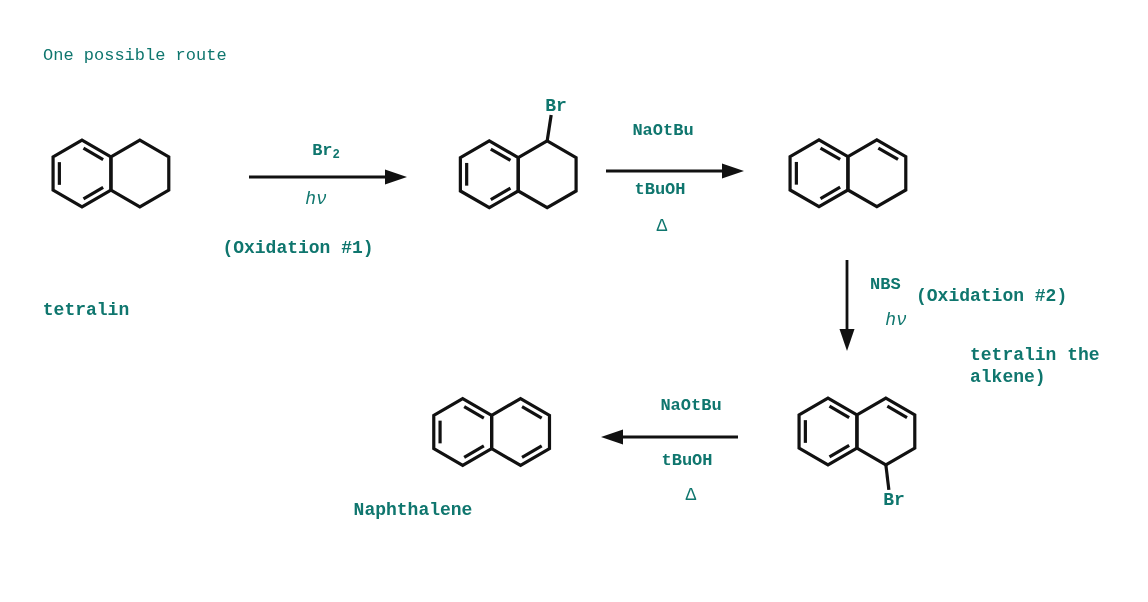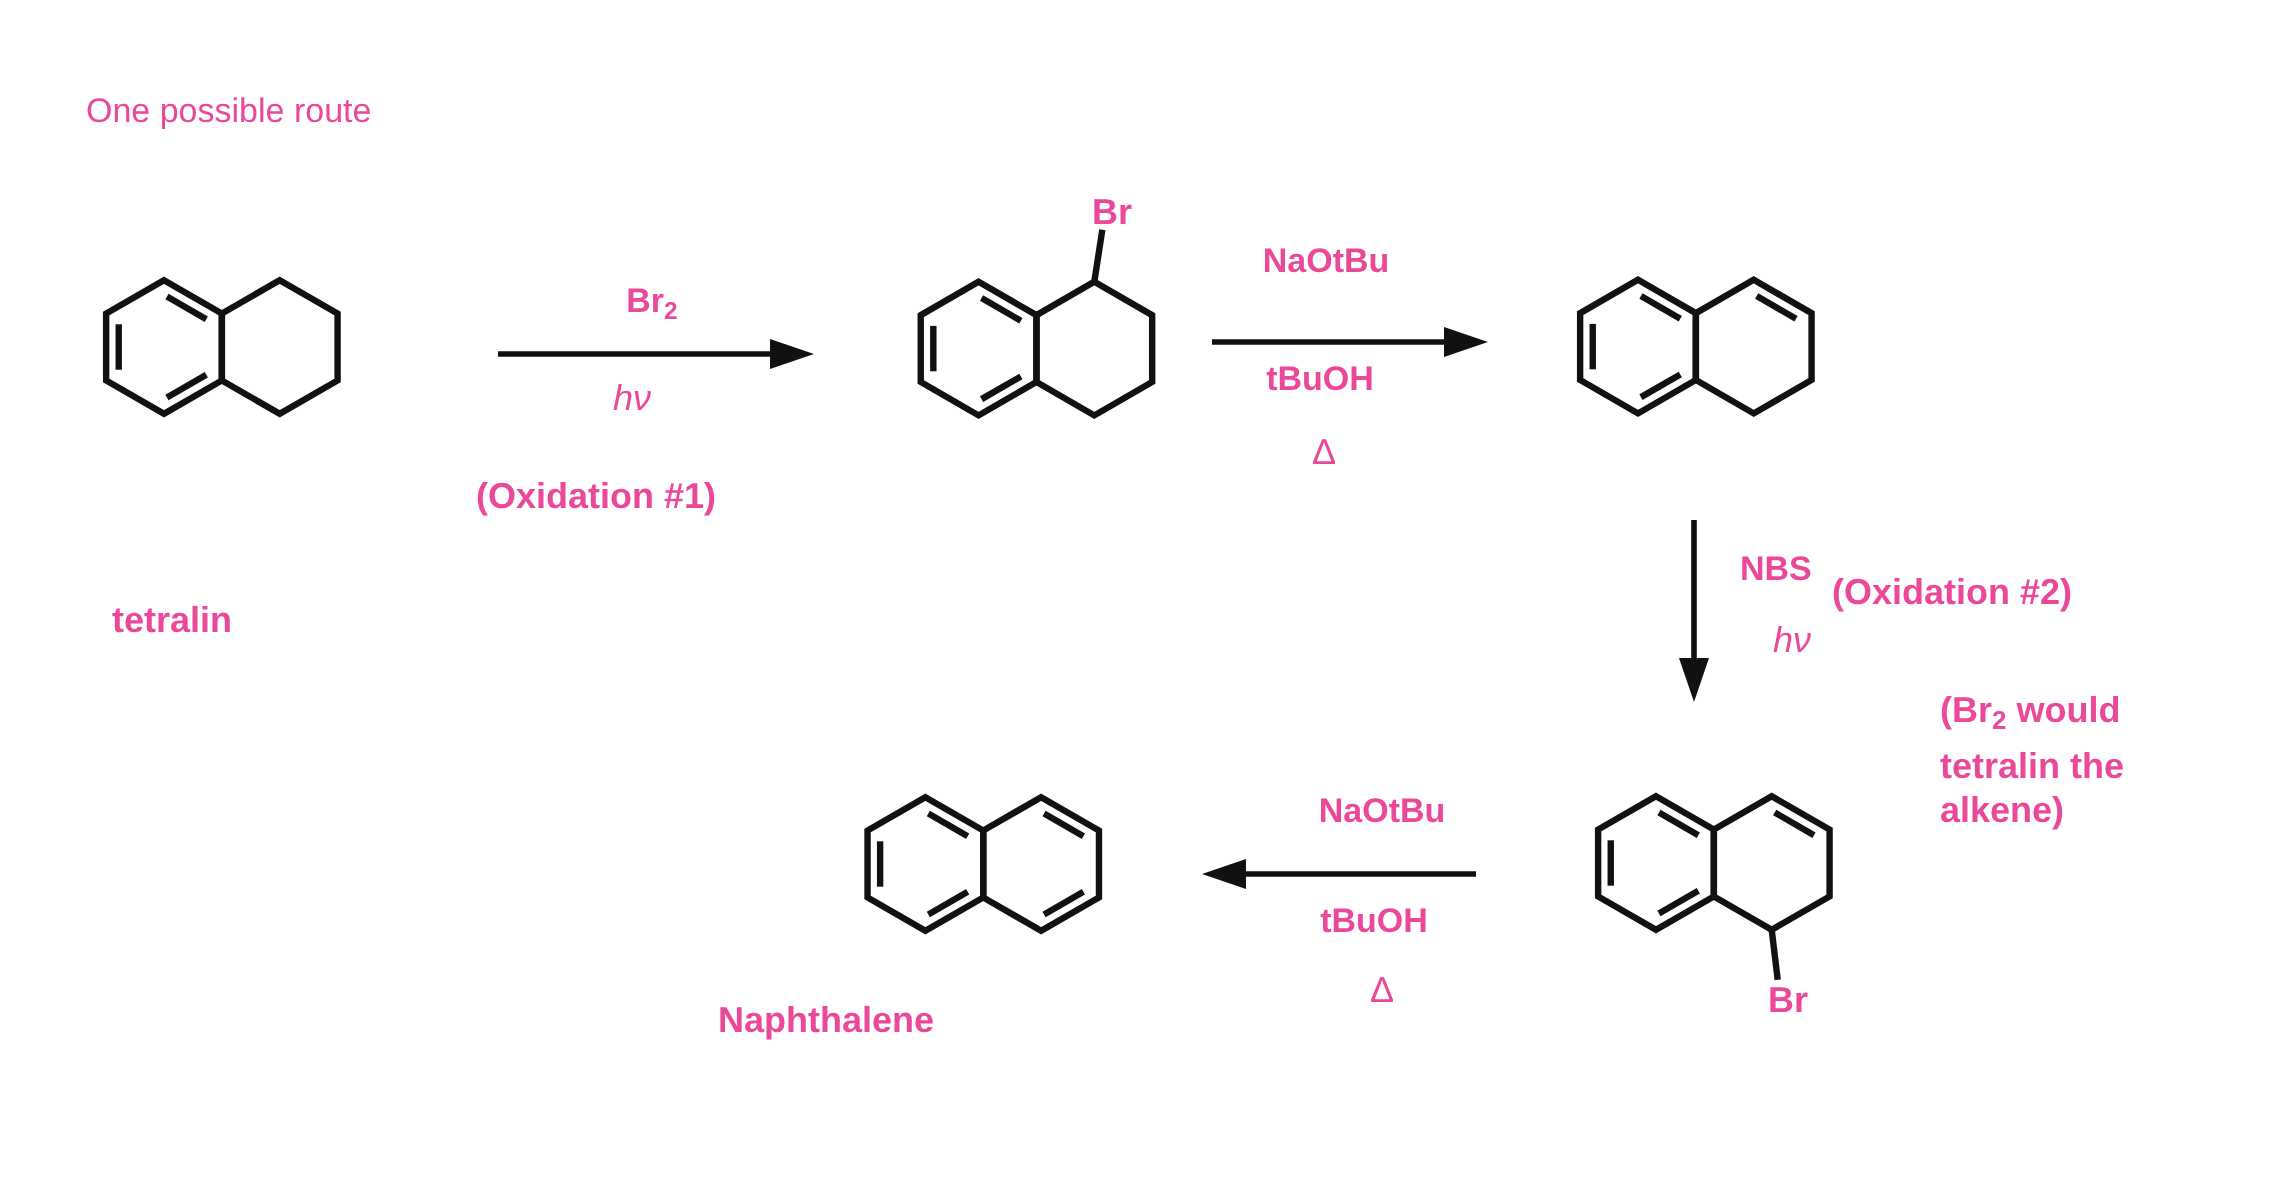--- a/index.html
+++ b/index.html
@@ -1,21 +1,21 @@
 <!DOCTYPE html>
 <html><head>
 <meta charset="utf-8">
 <style>
   html,body{margin:0;padding:0;background:#ffffff;}
   #stage{
     position:relative;width:1148px;height:602px;background:#ffffff;overflow:hidden;
     font-family:"Liberation Sans","DejaVu Sans",sans-serif;color:#111;
   }
   #scheme-svg{position:absolute;left:0;top:0;}
-  .t{position:absolute;color:#ec4899;white-space:nowrap;line-height:1.15;}
+  .t{position:absolute;color:#0f766e;white-space:nowrap;line-height:1.15;font-family:Liberation Mono, monospace;}
   .c{transform:translateX(-50%);}
   .b{font-weight:bold;}
   .i{font-style:italic;text-align:right;}
   .f17{font-size:17px;}
   .f18{font-size:18px;}
   .sub{font-size:0.72em;vertical-align:-0.28em;}
   .ann-line{line-height:22px;}
 </style>
 </head>
 <body>
@@ -100,23 +100,20 @@
   <div class="t c b f17" style="left:660px;top:180px;">tBuOH</div>
   <div class="t c f18" style="left:662px;top:216px;">Δ</div>
 
   <div class="t b f17" style="left:870px;top:275px;">NBS</div>
   <div class="t c i f18" style="left:896px;top:310px;">
     <span>h</span><span>ν</span>
   </div>
   <div class="t b f18" style="left:916px;top:286px;">(Oxidation #2)</div>
 
   <div class="t b f18" style="left:970px;top:344px;">
-    <div class="ann-line">
-      <span>(Br</span><span class="sub">2</span><span> would</span>
-    </div>
     <div class="ann-line">tetralin the</div>
     <div class="ann-line">alkene)</div>
   </div>
 
   <div class="t c b f18" style="left:894px;top:490px;">Br</div>
 
   <div class="t c b f17" style="left:691px;top:396px;">NaOtBu</div>
   <div class="t c b f17" style="left:687px;top:451px;">tBuOH</div>
   <div class="t c f18" style="left:691px;top:485px;">Δ</div>
 

